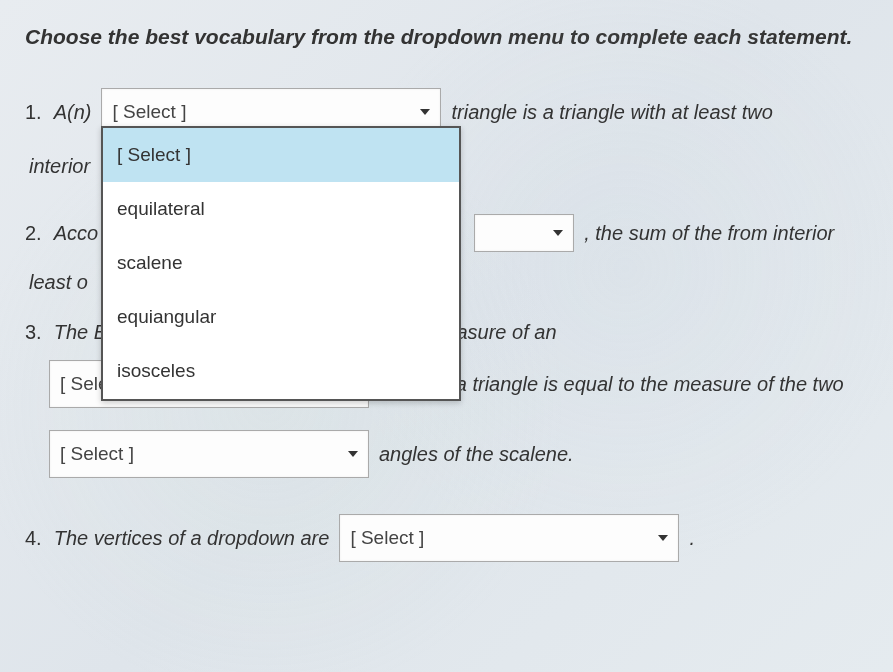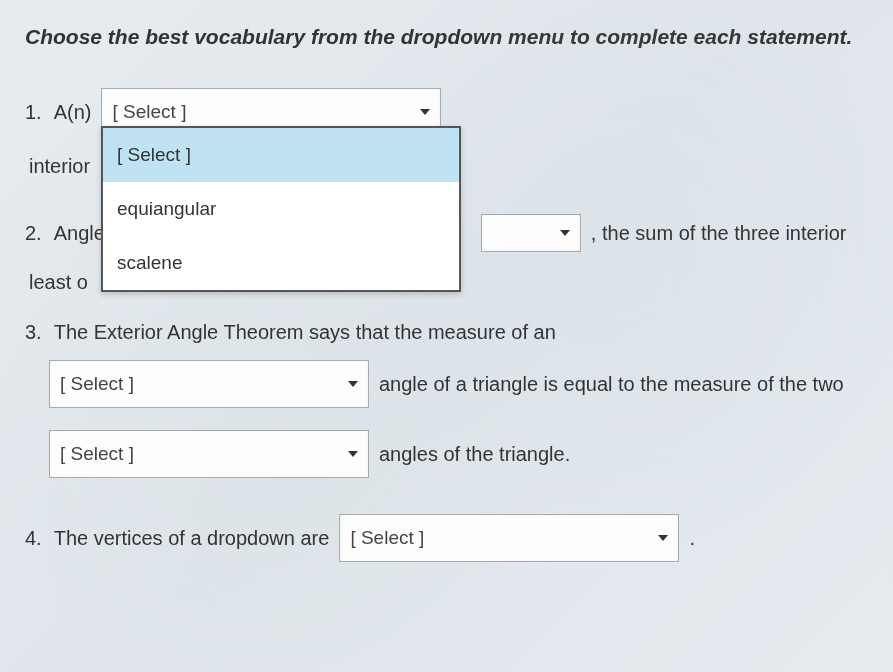--- a/index.html
+++ b/index.html
@@ -44,20 +44,21 @@
       display: flex;
       align-items: center;
       flex-wrap: wrap;
       margin-bottom: 8px;
     }
     .q-num {
       margin-right: 8px;
     }
     .text-frag {
       margin: 0 4px;
+      font-style: italic;
     }
     .select-box {
       display: inline-flex;
       align-items: center;
       justify-content: space-between;
       border: 1px solid #aaa;
       background: #fdfdfd;
       padding: 6px 10px;
       font-size: 19px;
       color: #444;
@@ -135,42 +136,45 @@
 <div class="question-area">
 
   <div class="q1-wrap">
     <div class="line">
       <span class="q-num">1.</span>
       <span class="text-frag">A(n)</span>
       <div class="select-box sb-q1">
         <span>[ Select ]</span>
         <span class="chevron"></span>
       </div>
+      <span class="text-frag">triangle is a triangle with at least two</span>
     </div>
     <div class="line">
       <span class="text-frag">interior</span>
     </div>
 
     <div class="dropdown-panel">
       <div class="dropdown-option highlighted">[ Select ]</div>
+      <div class="dropdown-option">equilateral</div>
+      <div class="dropdown-option">scalene</div>
       <div class="dropdown-option">equiangular</div>
-      <div class="dropdown-option">scalene</div>
+      <div class="dropdown-option">isosceles</div>
     </div>
 
     <div class="spacer-md"></div>
 
     <div class="line">
       <span class="q-num">2.</span>
-      <span class="text-frag">Angle</span>
+      <span class="text-frag">Acco</span>
       <span style="display:inline-block;width:372px;"></span>
       <div class="select-box sb-q2">
         <span></span>
         <span class="chevron"></span>
       </div>
-      <span class="text-frag">, the sum of the three interior</span>
+      <span class="text-frag">, the sum of the from interior</span>
     </div>
     <div class="line">
       <span class="text-frag">least o</span>
       <span style="display:inline-block;width:360px;"></span>
       <span class="text-frag">.</span>
     </div>
   </div>
 
   <div class="line q3-heading">
     <span class="q-num">3.</span>
@@ -182,21 +186,21 @@
       <span class="chevron"></span>
     </div>
     <span class="text-frag">angle of a triangle is equal to the measure of the two</span>
   </div>
   <div class="spacer-sm"></div>
   <div class="line indent">
     <div class="select-box sb-q3b">
       <span>[ Select ]</span>
       <span class="chevron"></span>
     </div>
-    <span class="text-frag">angles of the triangle.</span>
+    <span class="text-frag">angles of the scalene.</span>
   </div>
 
   <div class="line q4-row">
     <span class="q-num">4.</span>
     <span class="text-frag">The vertices of a dropdown are</span>
     <div class="select-box sb-q4">
       <span>[ Select ]</span>
       <span class="chevron"></span>
     </div>
     <span class="text-frag">.</span>

